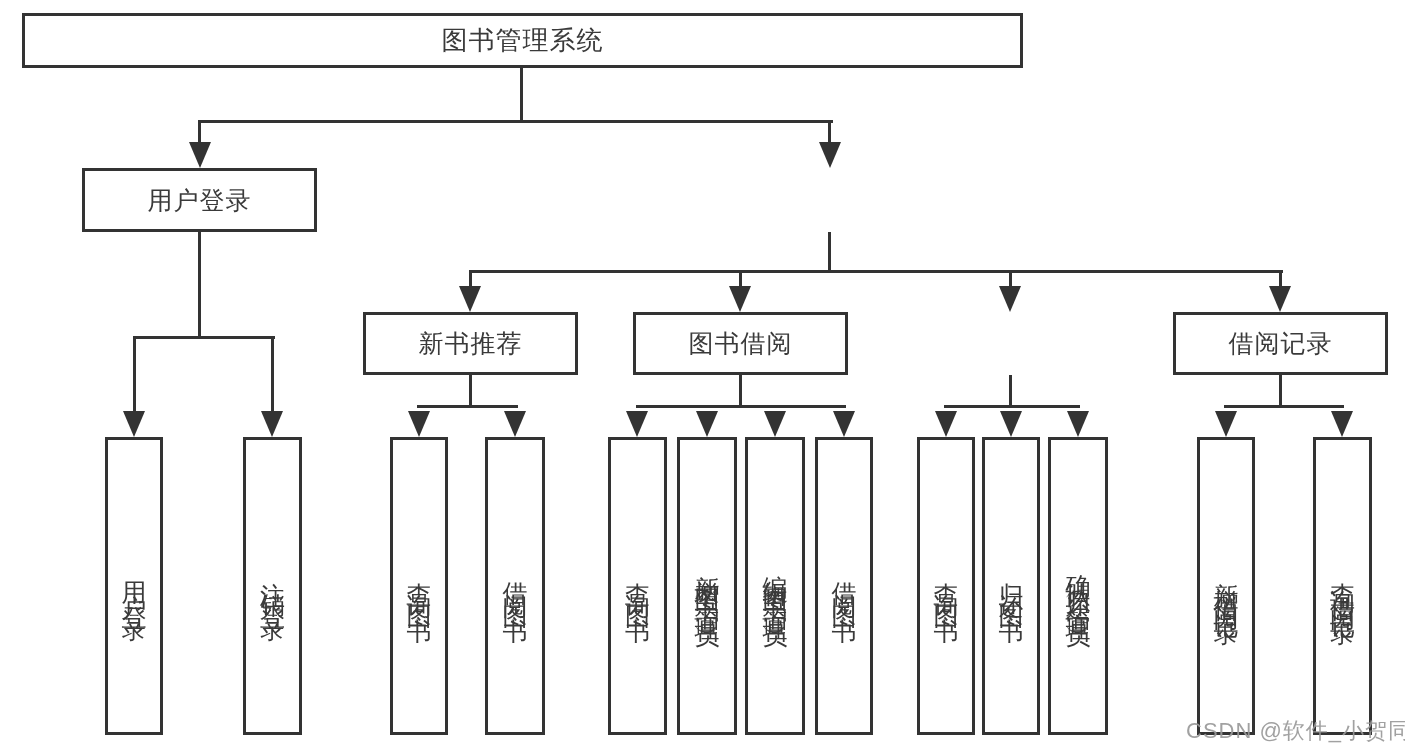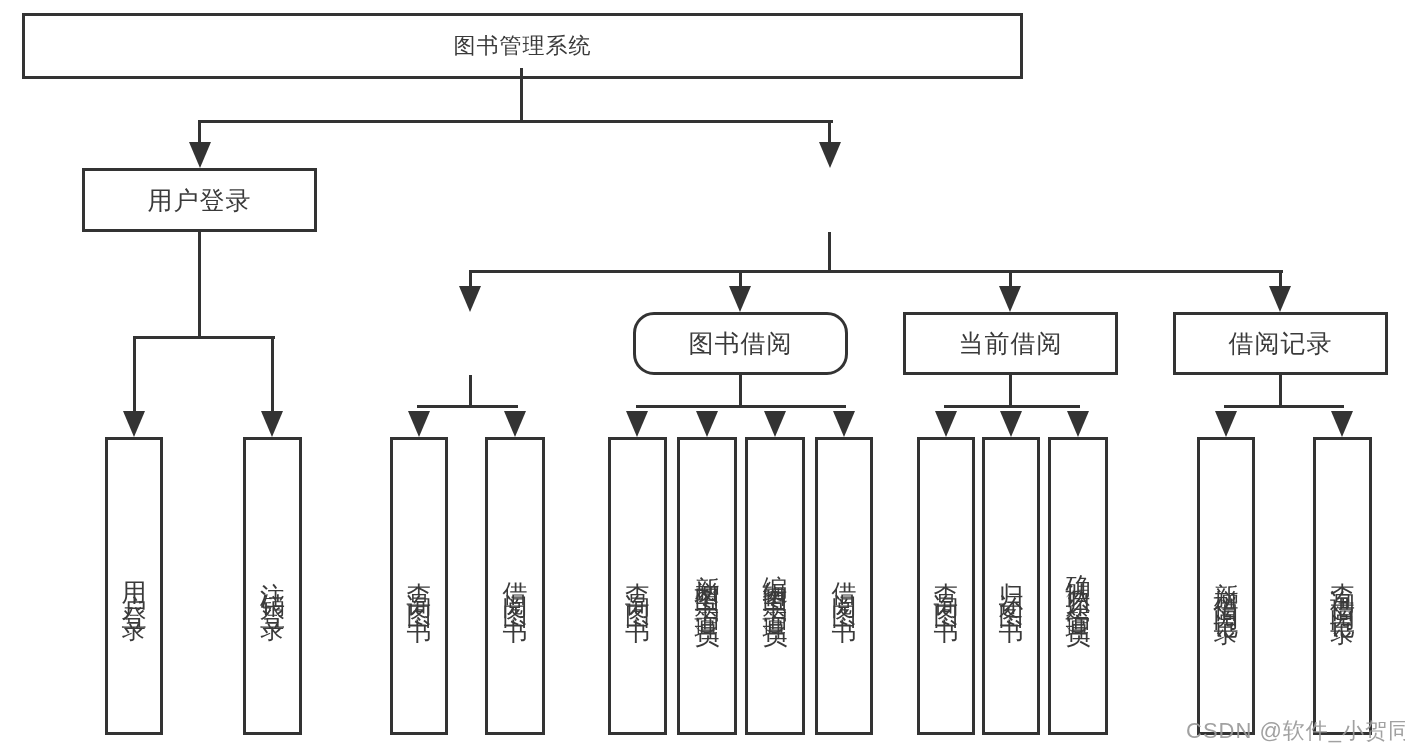--- a/index.html
+++ b/index.html
@@ -15,21 +15,21 @@
     position: absolute;
     box-sizing: border-box;
     border: 3px solid #333333;
     background: #ffffff;
     color: #3a3a3a;
     display: flex;
     align-items: center;
     justify-content: center;
     text-align: center;
   }
-  .root  { left:22px; top:13px; width:1001px; height:66px; font-size:22px; letter-spacing:1px; }
+  .root  { left:22px; top:13px; width:1001px; height:55px; font-size:26px; letter-spacing:1px; }
   .lvl2  { top:168px; width:235px; height:64px; font-size:25px; letter-spacing:1px; }
   .lvl3  { top:312px; width:215px; height:63px; font-size:25px; letter-spacing:1px; }
   .leaf  {
     top:437px; height:298px;
     writing-mode: vertical-rl;
     font-size:25px;
     line-height:1;
   }
   .sp4 { letter-spacing:12px; }
   .sp6 { letter-spacing:8px; }
@@ -53,22 +53,22 @@
 </style>
 </head>
 <body>
 
 <div class="canvas">
 
   <div class="box root">图书管理系统</div>
 
   <div class="box lvl2" style="left:82px;">用户登录</div>
 
-  <div class="box lvl3" style="left:633px;border-radius:21px;">图书借阅</div>
-  <div class="box lvl3" style="left:903px;">当前借阅</div>
+  <div class="box lvl3" style="left:363px;">新书推荐</div>
+  <div class="box lvl3" style="left:633px;">图书借阅</div>
   <div class="box lvl3" style="left:1173px;">借阅记录</div>
 
   <div class="box leaf sp4" style="left:105px;width:58px;">用户登录</div>
   <div class="box leaf sp4" style="left:243px;width:59px;">注销登录</div>
 
   <div class="box leaf sp4" style="left:390px;width:58px;">查询图书</div>
   <div class="box leaf sp4" style="left:485px;width:60px;">借阅图书</div>
 
   <div class="box leaf sp4" style="left:608px;width:59px;">查询图书</div>
   <div class="box leaf sp9" style="left:677px;width:60px;">新增图书（管理员）</div>

